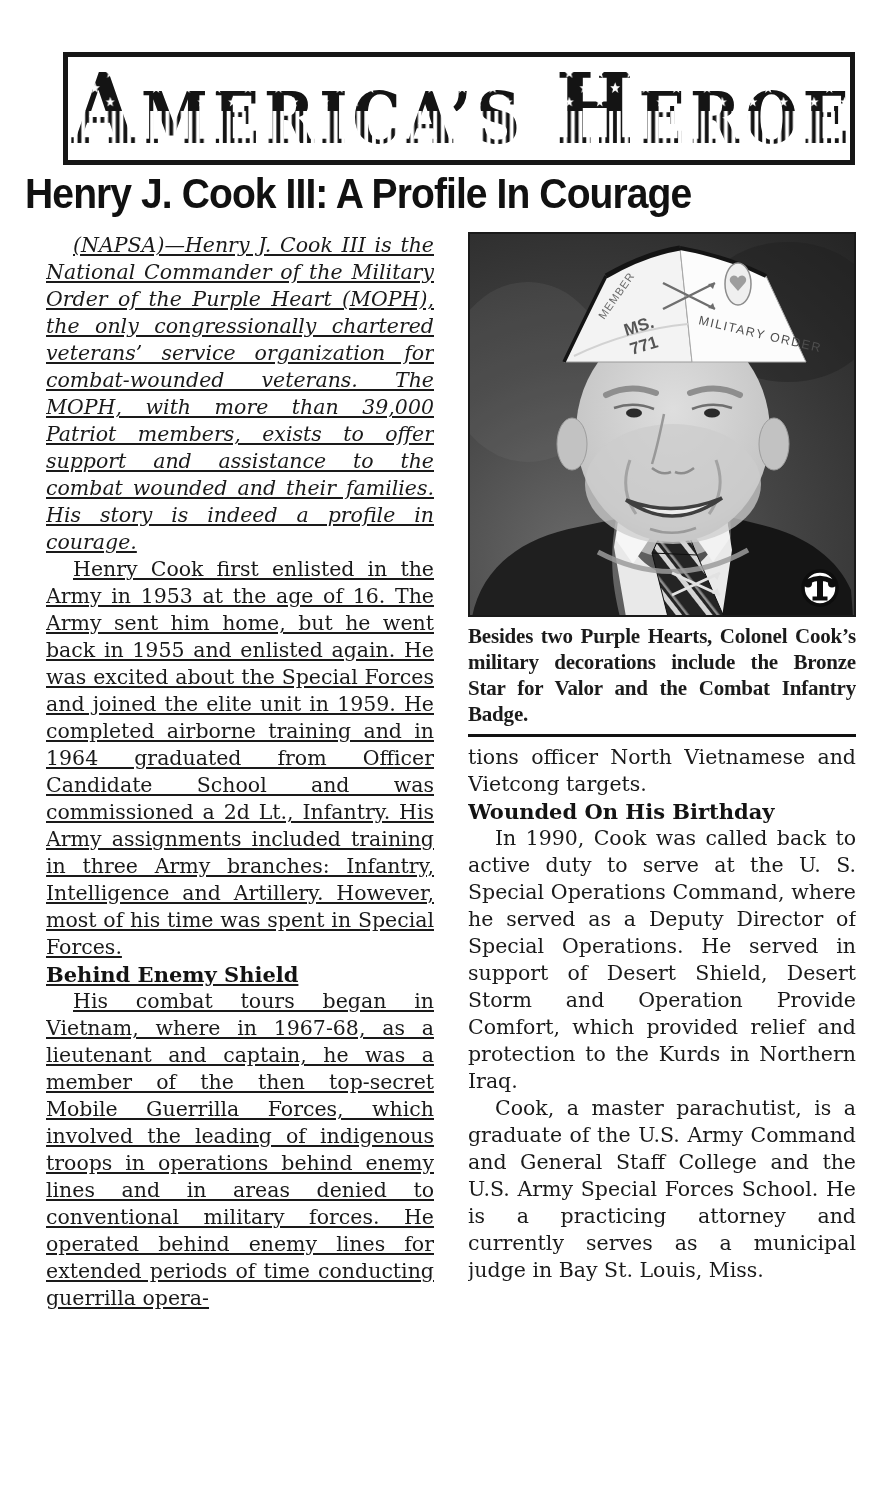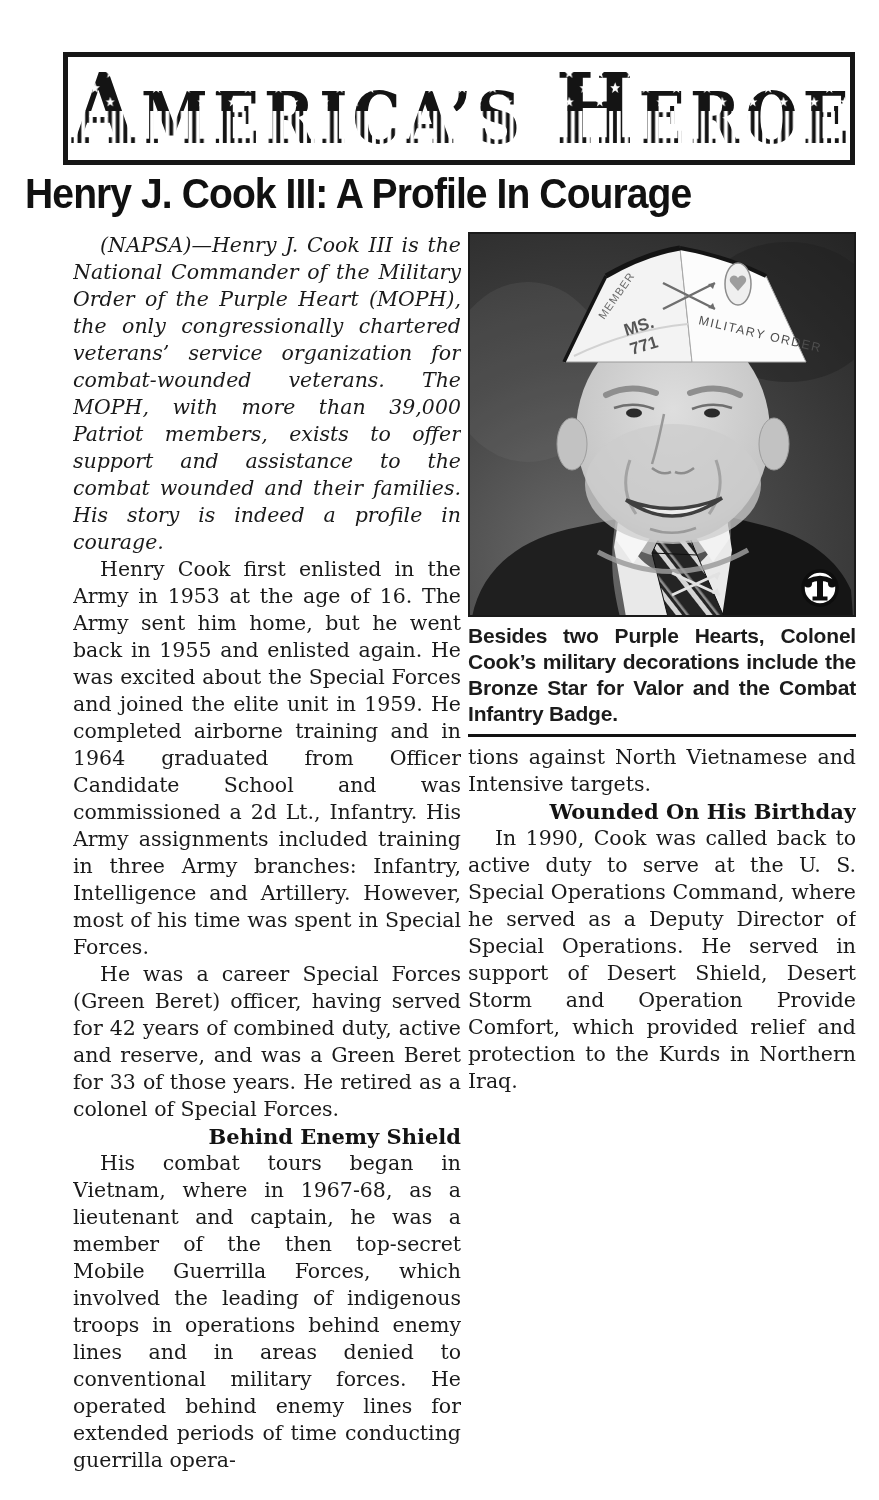--- a/index.html
+++ b/index.html
@@ -16,36 +16,36 @@
   .banner text{font-family:"DejaVu Serif",serif;font-weight:bold;}
   
   .headline{
     position:absolute;left:0;top:169px;width:711px;text-align:center;
     font-family:"Liberation Sans",sans-serif;font-weight:bold;
     font-size:42px;line-height:50px;color:#111;white-space:nowrap;
   }
   .headline .squeeze{display:inline-block;transform:scaleX(.93);transform-origin:center;letter-spacing:-1px;}
   
   .col{position:absolute;top:232px;width:388px;}
-  .col-left{left:73px;height:1240px;overflow:hidden;}
+  .col-left{left:46px;height:1240px;overflow:hidden;text-decoration:underline;}
   .col-right{left:468px;height:1250px;overflow:hidden;}
   .body{
     margin:0;font-family:"DejaVu Serif",serif;font-size:20.5px;line-height:27px;
     text-align:justify;color:#1a1a1a;hyphens:auto;
   }
   .indent{text-indent:27px;}
   .subhead{
     margin:0;font-family:"DejaVu Serif",serif;font-size:21px;line-height:27px;
-    font-weight:bold;text-align:right;color:#131313;
+    font-weight:bold;text-align:left;color:#131313;
   }
   
   .photo-fig{margin:0;padding:0;}
   .photo{display:block;width:388px;height:385px;background:#2f2f2f;}
   .caption{
-    margin:6px 0 0;font-family:Liberation Sans, sans-serif;font-weight:bold;
+    margin:6px 0 0;font-family:Liberation Serif, serif;font-weight:bold;
     font-size:21px;line-height:26px;text-align:justify;letter-spacing:-.2px;color:#1b1b1b;
   }
   .caption-rule{height:0;border-top:3px solid #111;margin:7px 0 7px;}
   .photo text{font-family:"Liberation Sans",sans-serif;}
 </style>
 </head>
 <body>
 
 <div class="page">
 
@@ -71,21 +71,20 @@
     </svg>
   </div>
 
   <div class="headline">
     <span class="squeeze">Henry J. Cook III: A Profile In Courage</span>
   </div>
 
   <div class="col col-left">
     <p class="body indent" style="font-style:italic;">(NAPSA)—Henry J. Cook III is the National Commander of the Military Order of the Purple Heart (MOPH), the only congressionally chartered veterans’ service organization for combat-wounded veterans. The MOPH, with more than 39,000 Patriot members, exists to offer support and assistance to the combat wounded and their families. His story is indeed a profile in courage.</p>
     <p class="body indent">Henry Cook first enlisted in the Army in 1953 at the age of 16. The Army sent him home, but he went back in 1955 and enlisted again. He was excited about the Special Forces and joined the elite unit in 1959. He completed airborne training and in 1964 graduated from Officer Candidate School and was commissioned a 2d Lt., Infantry. His Army assignments included training in three Army branches: Infantry, Intelligence and Artillery. However, most of his time was spent in Special Forces.</p>
-    <p class="body indent">He was a career Special Forces (Green Beret) officer, having served for 42 years of combined duty, active and reserve, and was a Green Beret for 33 of those years. He retired as a colonel of Special Forces.</p>
     <h3 class="subhead">Behind Enemy Shield</h3>
     <p class="body indent">His combat tours began in Vietnam, where in 1967-68, as a lieutenant and captain, he was a member of the then top-secret Mobile Guerrilla Forces, which involved the leading of indigenous troops in operations behind enemy lines and in areas denied to conventional military forces. He operated behind enemy lines for extended periods of time conducting guerrilla opera-</p>
   </div>
 
   <div class="col col-right">
     <figure class="photo-fig">
 
       <svg class="photo" viewBox="0 0 388 385" role="img">
         <defs>
           <radialGradient id="bgGrad" cx="30%" cy="85%" r="110%">
@@ -178,18 +177,19 @@
           <rect x="-7.5" y="8.5" width="15" height="4" fill="#0d0d0d"></rect>
         </g>
 
         <rect x="1" y="1" width="386" height="383" fill="none" stroke="#1a1a1a" stroke-width="2"></rect>
       </svg>
 
       <figcaption class="caption">Besides two Purple Hearts, Colonel Cook’s military decorations include the Bronze Star for Valor and the Combat Infantry Badge.</figcaption>
       <div class="caption-rule"></div>
     </figure>
 
-    <p class="body">tions against North Vietnamese and Intensive targets.</p>
+    <p class="body">tions officer North Vietnamese and Vietcong targets.</p>
     <h3 class="subhead">Wounded On His Birthday</h3>
     <p class="body indent">In 1990, Cook was called back to active duty to serve at the U. S. Special Operations Command, where he served as a Deputy Director of Special Operations. He served in support of Desert Shield, Desert Storm and Operation Provide Comfort, which provided relief and protection to the Kurds in Northern Iraq.</p>
+    <p class="body indent">Cook, a master parachutist, is a graduate of the U.S. Army Command and General Staff College and the U.S. Army Special Forces School. He is a practicing attorney and currently serves as a municipal judge in Bay St. Louis, Miss.</p>
   </div>
 
 </div>
 
 </body></html>

